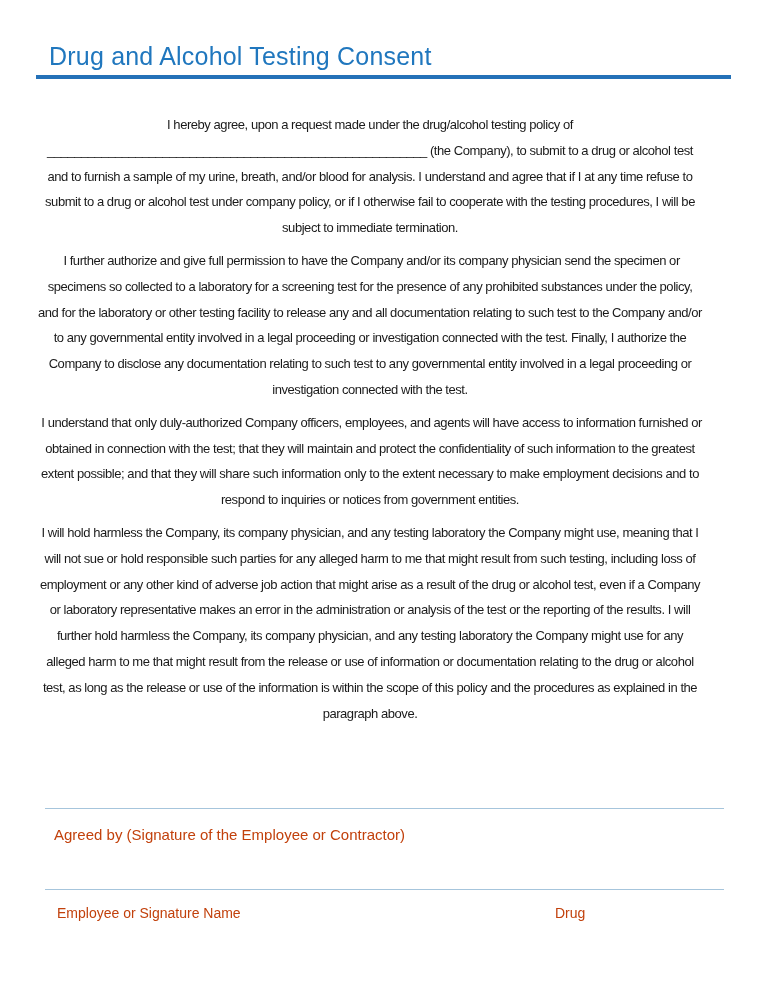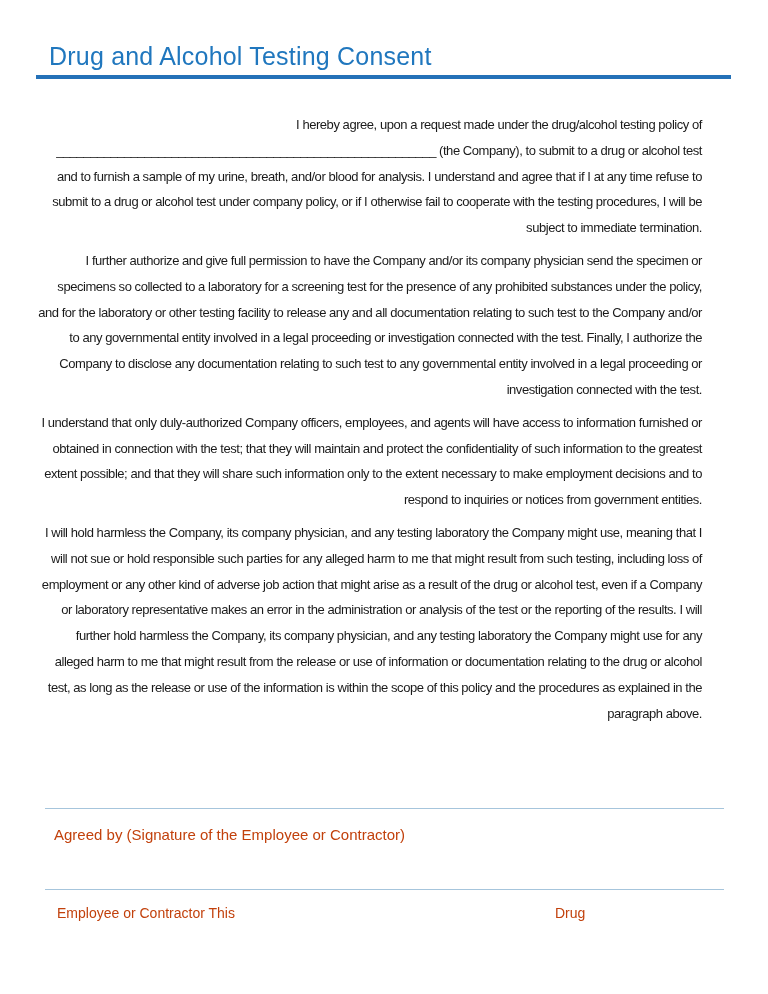--- a/index.html
+++ b/index.html
@@ -35,21 +35,21 @@
     left: 38px;
     width: 664px;
   }
   .para {
     margin: 0 0 7px 0;
     font-size: 13px;
     line-height: 25.8px;
     letter-spacing: -0.45px;
     color: #1a1a1a;
     white-space: pre-wrap;
-    text-align: right;
+    text-align: center;
   }
   .blank {
     letter-spacing: -0.45px;
     color: #1a1a1a;
   }
   .sig-rule {
     position: absolute;
     left: 45px;
     width: 679px;
     height: 1px;
@@ -80,16 +80,16 @@
     <p class="para"><span>I hereby agree, upon a request made under the drug/alcohol testing policy of </span><span class="blank">________________________________________________________</span><span> (the Company), to submit to a drug or alcohol test and to furnish a sample of my urine, breath, and/or blood for analysis. I understand and agree that if I at any time refuse to submit to a drug or alcohol test under company policy, or if I otherwise fail to cooperate with the testing procedures, I will be subject to immediate termination.</span></p>
     <p class="para"> I further authorize and give full permission to have the Company and/or its company physician send the specimen or specimens so collected to a laboratory for a screening test for the presence of any prohibited substances under the policy, and for the laboratory or other testing facility to release any and all documentation relating to such test to the Company and/or to any governmental entity involved in a legal proceeding or investigation connected with the test. Finally, I authorize the Company to disclose any documentation relating to such test to any governmental entity involved in a legal proceeding or investigation connected with the test.</p>
     <p class="para"> I understand that only duly-authorized Company officers, employees, and agents will have access to information furnished or obtained in connection with the test; that they will maintain and protect the confidentiality of such information to the greatest extent possible; and that they will share such information only to the extent necessary to make employment decisions and to respond to inquiries or notices from government entities.</p>
     <p class="para">I will hold harmless the Company, its company physician, and any testing laboratory the Company might use, meaning that I will not sue or hold responsible such parties for any alleged harm to me that might result from such testing, including loss of employment or any other kind of adverse job action that might arise as a result of the drug or alcohol test, even if a Company or laboratory representative makes an error in the administration or analysis of the test or the reporting of the results. I will further hold harmless the Company, its company physician, and any testing laboratory the Company might use for any alleged harm to me that might result from the release or use of information or documentation relating to the drug or alcohol test, as long as the release or use of the information is within the scope of this policy and the procedures as explained in the paragraph above.</p>
   </div>
 
   <div class="sig-rule rule-agreed"></div>
   <p class="sig-label agreed-label">Agreed by (Signature of the Employee or Contractor)</p>
 
   <div class="sig-rule rule-name"></div>
-  <p class="sig-label name-label">Employee or Contractor This</p>
+  <p class="sig-label name-label">Employee or Signature Name</p>
   <p class="sig-label date-label">Drug</p>
 
 </div>
 
 </body></html>

